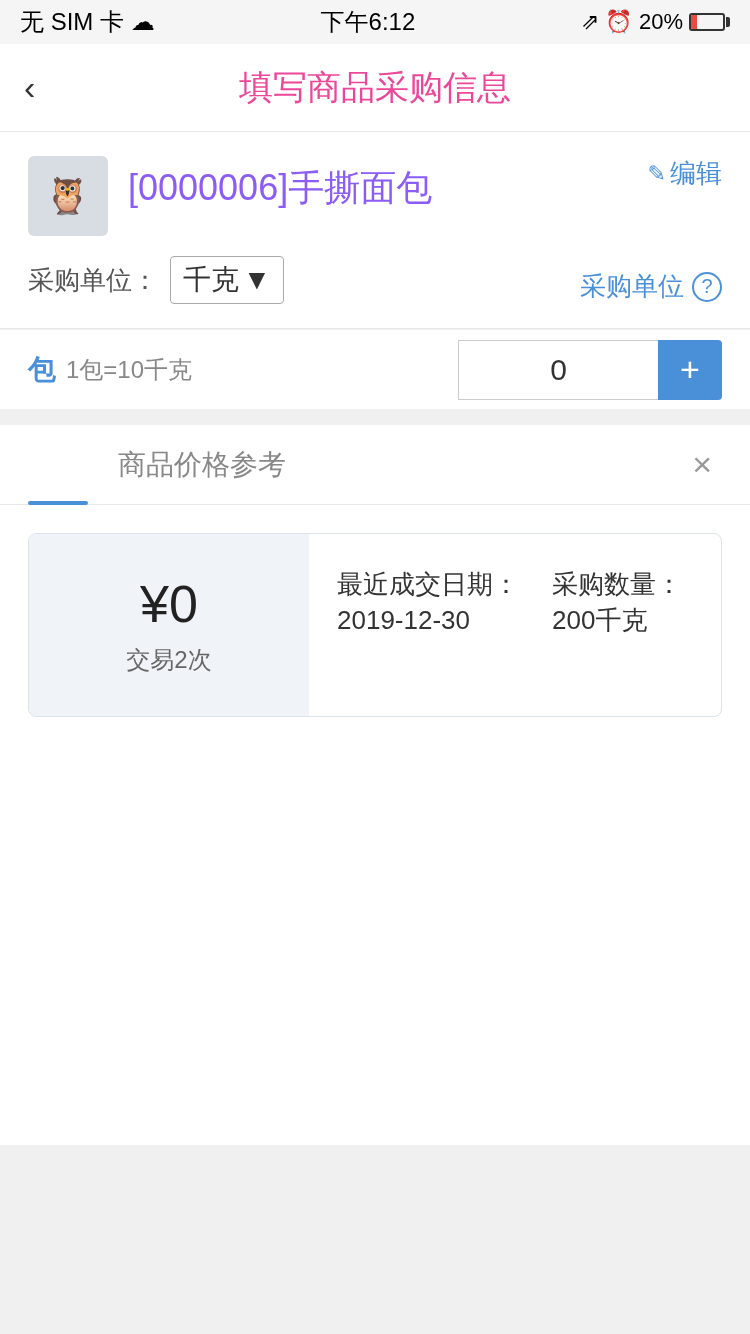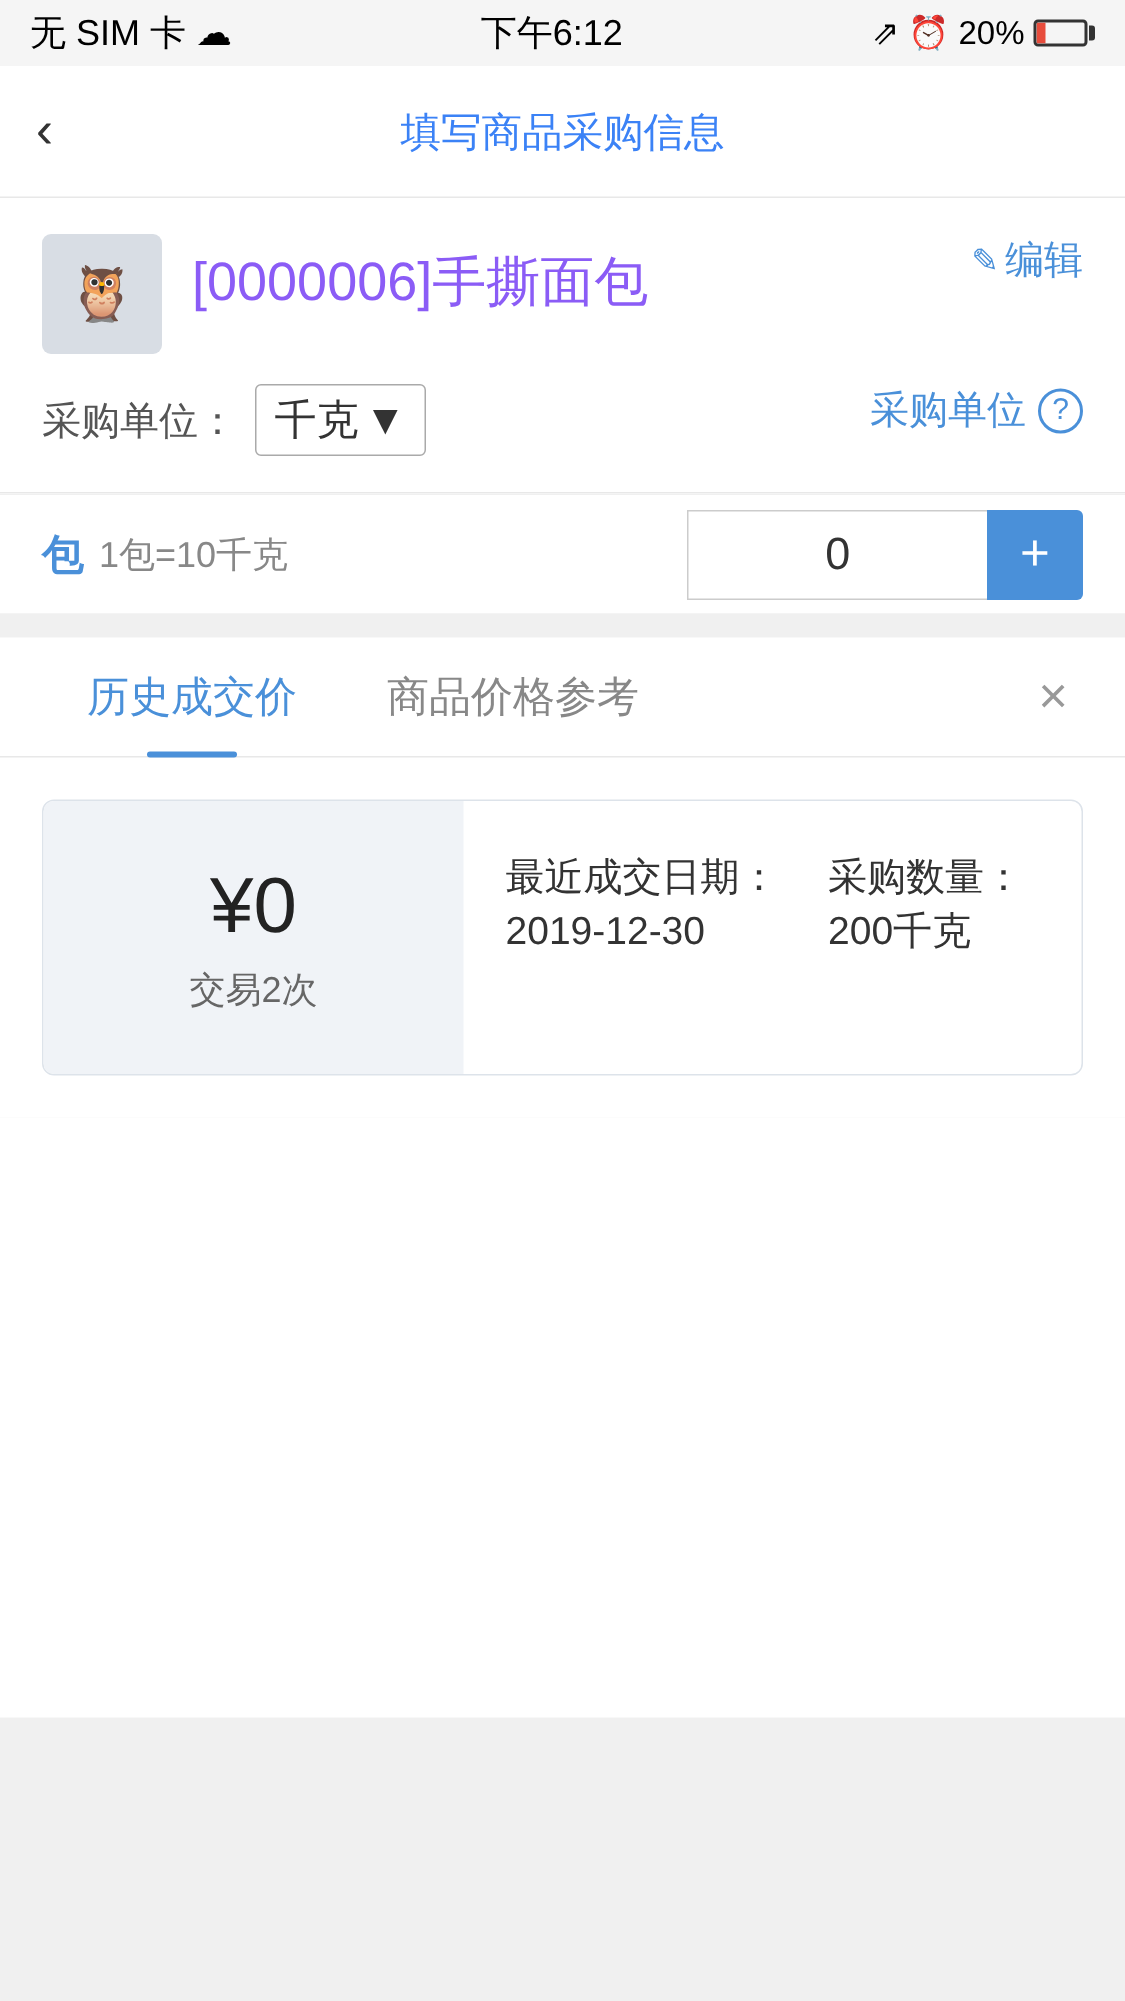--- a/index.html
+++ b/index.html
@@ -67,23 +67,23 @@
       border-bottom: 1px solid #e8e8e8;
     }
     .nav-back {
       position: absolute;
       left: 24px;
       font-size: 34px;
       color: #333;
       cursor: pointer;
     }
     .nav-title {
-      font-size: 27px;
+      font-size: 34px;
       font-weight: 500;
-      color: #3b82f6;
+      color: #ec4899;
     }
 
     
     .product-card {
       background: #fff;
       margin-top: 0;
       padding: 24px 28px;
       border-bottom: 1px solid #e8e8e8;
     }
     .product-header {
@@ -123,21 +123,21 @@
       color: #4a90d9;
       font-size: 26px;
       cursor: pointer;
       white-space: nowrap;
     }
     .edit-icon-small {
       font-size: 22px;
     }
     .product-footer {
       display: flex;
-      align-items: flex-start;
+      align-items: flex-end;
       justify-content: space-between;
       margin-top: 20px;
     }
     .purchase-unit {
       display: flex;
       align-items: center;
       gap: 12px;
       font-size: 26px;
       color: #555;
     }
@@ -398,21 +398,20 @@
     <button class="qty-plus">+</button>
   </div>
 </div>
 
 <div class="section-divider"></div>
 
 <div class="tabs-panel">
   <div class="tabs-header">
     <div class="tabs-list">
       <div class="tab-item active">
-        <span>历史成交价</span>
         <div class="tab-underline"></div>
       </div>
       <div class="tab-item">
         <span>商品价格参考</span>
       </div>
     </div>
     <div class="tab-close">×</div>
   </div>
 
   <div class="history-content">

